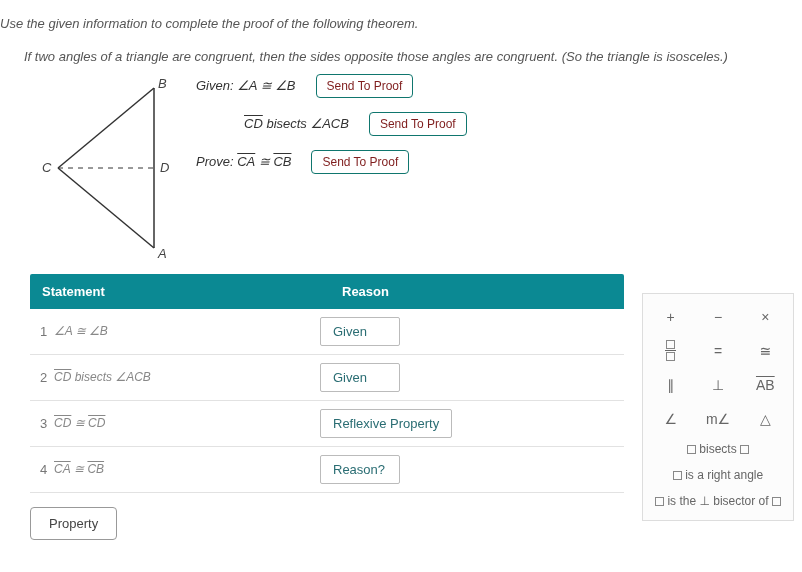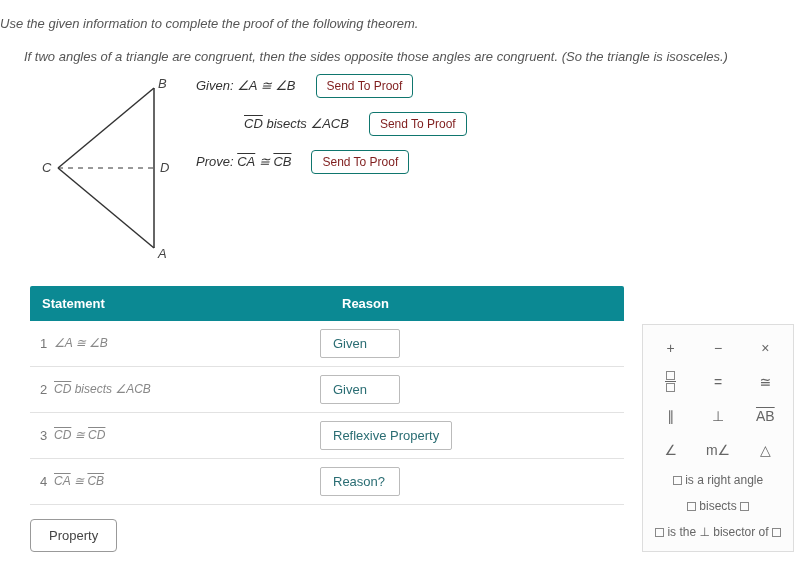--- a/index.html
+++ b/index.html
@@ -42,23 +42,23 @@
     background: #fff;
     color: #7f1d1d;
     font-size: 12px;
     cursor: pointer;
   }
 
   .over { text-decoration: overline; display: inline-block; }
 
   .lower {
     display: flex;
-    align-items: flex-end;
+    align-items: center;
     gap: 18px;
-    margin-top: 12px;
+    margin-top: 0;
     padding: 0 8px 0 30px;
   }
   .proof-table { flex: 1; }
   .proof-header {
     display: flex;
     background: #0b8993;
     color: #fff;
     font-weight: bold;
     font-size: 13px;
     border-radius: 2px 2px 0 0;
@@ -237,26 +237,26 @@
           <span class="over">AB</span>
         </div>
     </div>
     <div class="pal-row">
       <div class="pal-btn">∠</div>
       <div class="pal-btn">m∠</div>
       <div class="pal-btn">△</div>
     </div>
     <div class="pal-wide">
       <span class="sq"></span>
+      <span>bisects</span>
+      <span class="sq"></span>
+    </div>
+    <div class="pal-wide">
+      <span class="sq"></span>
       <span>is a right angle</span>
-    </div>
-    <div class="pal-wide">
-      <span class="sq"></span>
-      <span>bisects</span>
-      <span class="sq"></span>
     </div>
     <div class="pal-wide">
       <span class="sq"></span>
       <span>is the ⊥ bisector of</span>
       <span class="sq"></span>
     </div>
   </div>
 </div>
 
 </body></html>

